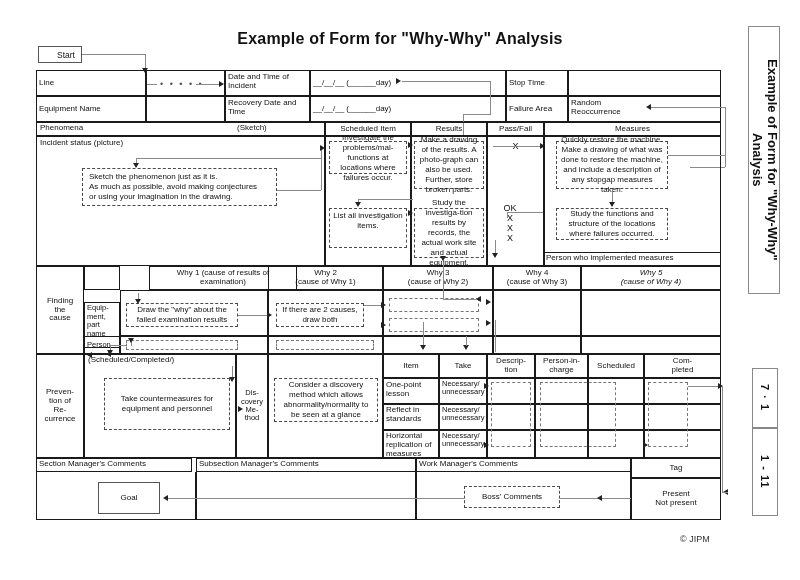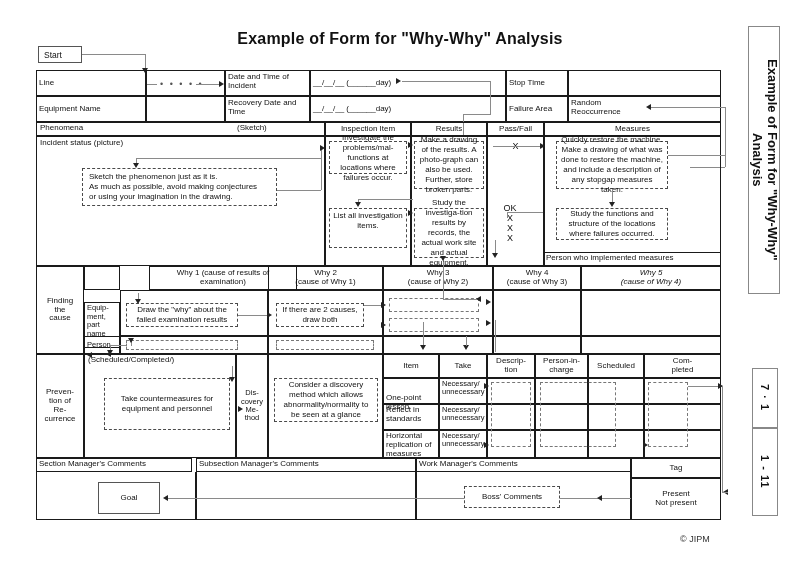--- a/index.html
+++ b/index.html
@@ -24,21 +24,21 @@
   .bl{border-left:1px solid #1a1a1a;}
   .br{border-right:1px solid #1a1a1a;}
   .lbl{padding:1px 2px;}
   .vc{display:flex;align-items:center;}
   .cc{display:flex;align-items:center;justify-content:center;text-align:center;}
 
   
   .startbox{
     position:absolute;left:38px;top:46px;width:44px;height:17px;
     border:1px solid #555;font-size:8.5px;
-    display:flex;align-items:center;padding-left:5px;box-sizing:border-box;
+    display:flex;align-items:center;padding-left:18px;box-sizing:border-box;
   }
 
   
   .note{
     position:absolute;box-sizing:border-box;
     border:1px dashed #4a4a4a;
     font-size:8px;line-height:1.25;text-align:center;
     display:flex;align-items:center;justify-content:center;padding:2px 3px;
   }
   .note.left{text-align:left;justify-content:flex-start;}
@@ -118,21 +118,21 @@
   <div class="ln lnv" style="left:463px;top:114px;height:22px;"></div>
   <div class="ar ar-l" style="left:646px;top:104px;"></div>
   <div class="ln lnh" style="left:651px;top:107px;width:74px;"></div>
   <div class="ln lnv" style="left:725px;top:107px;height:60px;"></div>
   <div class="ln lnh" style="left:690px;top:167px;width:35px;"></div>
 
   <div class="cell bd lbl" style="left:36px;top:122px;width:289px;height:14px;">
     <span style="position:absolute;left:3px;top:1px;">Phenomena</span>
     <span style="position:absolute;left:200px;top:1px;">(Sketch)</span>
   </div>
-  <div class="cell bd cc" style="left:325px;top:122px;width:86px;height:14px;">Inspection Item</div>
+  <div class="cell bd cc" style="left:325px;top:122px;width:86px;height:14px;">Scheduled Item</div>
   <div class="cell bd cc" style="left:411px;top:122px;width:76px;height:14px;">Results</div>
   <div class="cell bd cc" style="left:487px;top:122px;width:57px;height:14px;">Pass/Fail</div>
   <div class="cell bd cc" style="left:544px;top:122px;width:177px;height:14px;">Measures</div>
 
   <div class="cell bd" style="left:36px;top:136px;width:289px;height:130px;">
     <span style="position:absolute;left:3px;top:2px;font-size:8px;">Incident status (picture)</span>
   </div>
   <div class="cell bd" style="left:325px;top:136px;width:86px;height:130px;"></div>
   <div class="cell bd" style="left:411px;top:136px;width:76px;height:130px;"></div>
   <div class="cell bd" style="left:487px;top:136px;width:57px;height:130px;"></div>
@@ -308,21 +308,21 @@
     <div>charge</div>
   </div>
   <div class="cell bd cc" style="left:588px;top:354px;width:56px;height:24px;flex-direction:column;">
     <div>Scheduled</div>
   </div>
   <div class="cell bd cc" style="left:644px;top:354px;width:77px;height:24px;flex-direction:column;">
     <div>Com-</div>
     <div>pleted</div>
   </div>
 
-  <div class="cell bd lbl" style="left:383px;top:378px;width:56px;height:26px;padding-top:15px;">
+  <div class="cell bd lbl" style="left:383px;top:378px;width:56px;height:26px;padding-top:2px;">
     <div>One-point</div>
     <div>lesson</div>
   </div>
   <div class="cell bd lbl" style="left:439px;top:378px;width:48px;height:26px;padding-top:1px;font-size:7.5px;">
     <div>Necessary/</div>
     <div>unnecessary</div>
   </div>
   <div class="cell bd" style="left:487px;top:378px;width:48px;height:26px;"></div>
   <div class="cell bd" style="left:535px;top:378px;width:53px;height:26px;"></div>
   <div class="cell bd" style="left:588px;top:378px;width:56px;height:26px;"></div>

